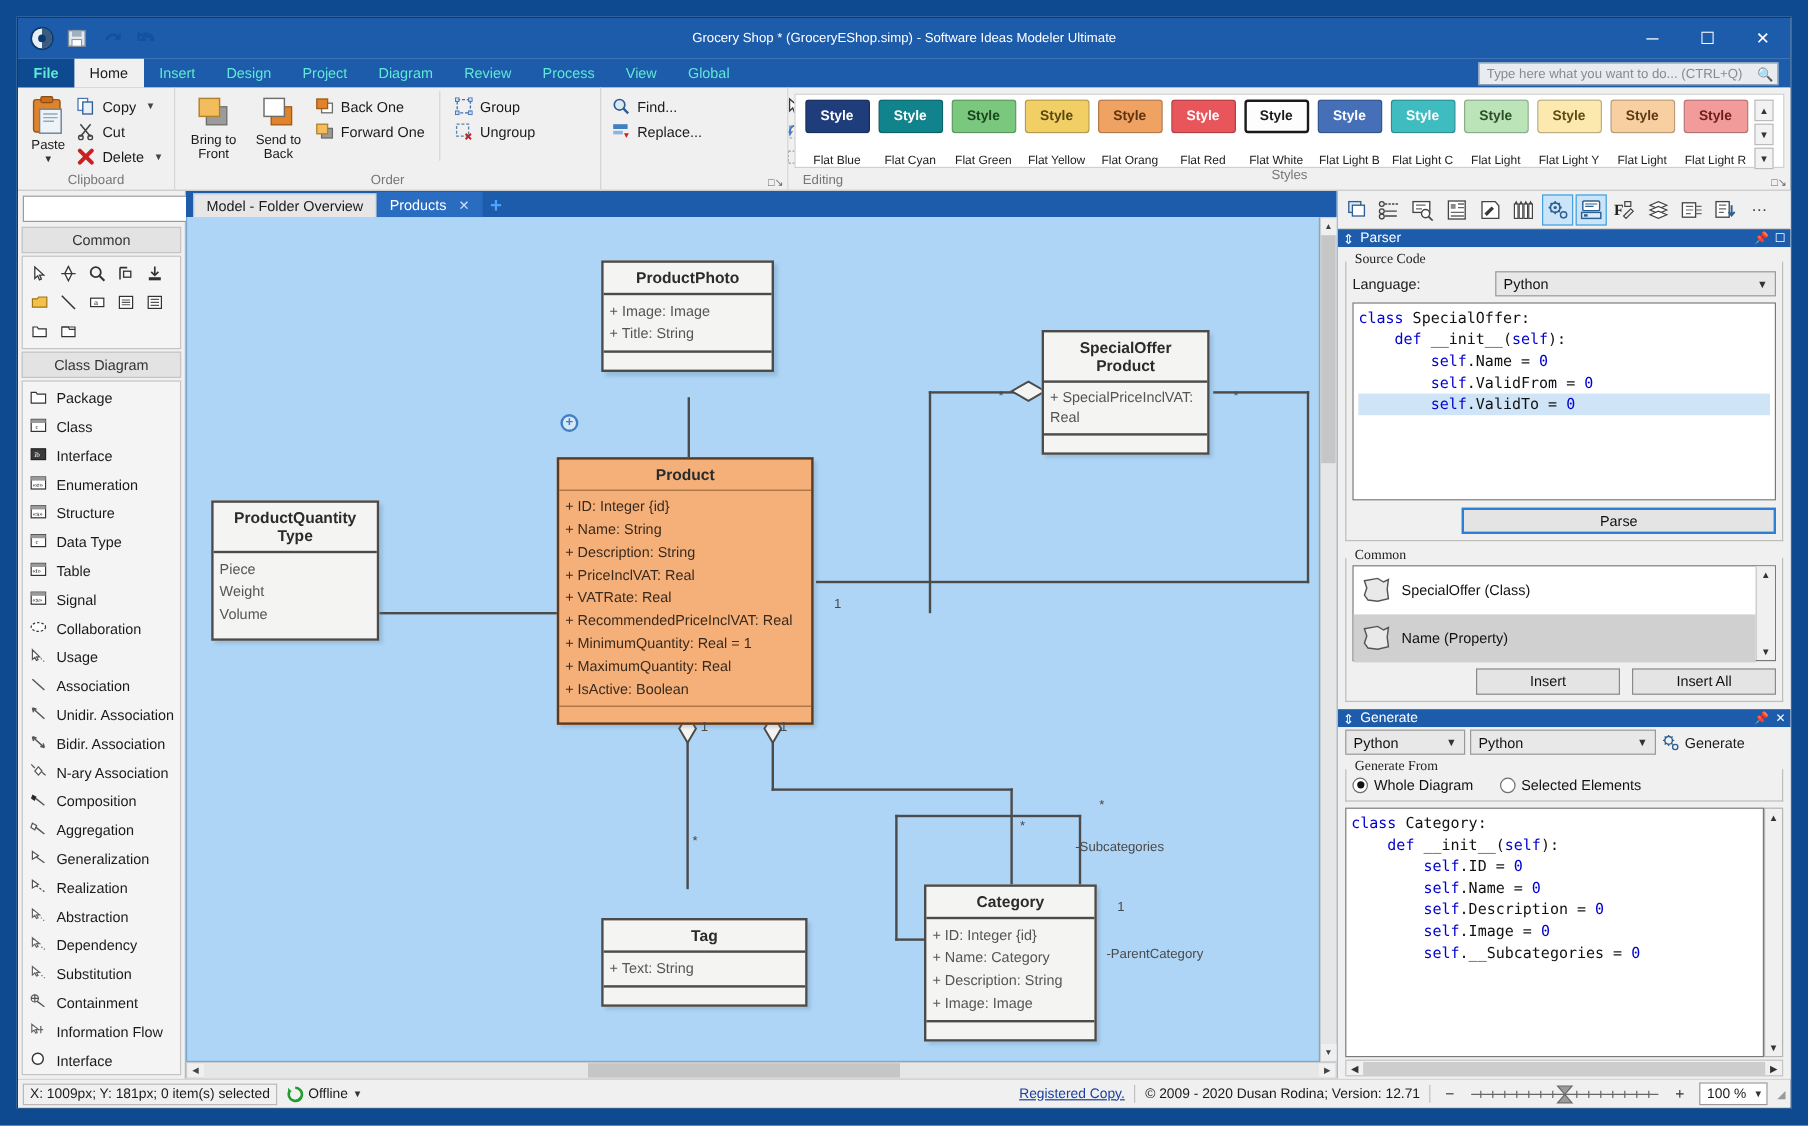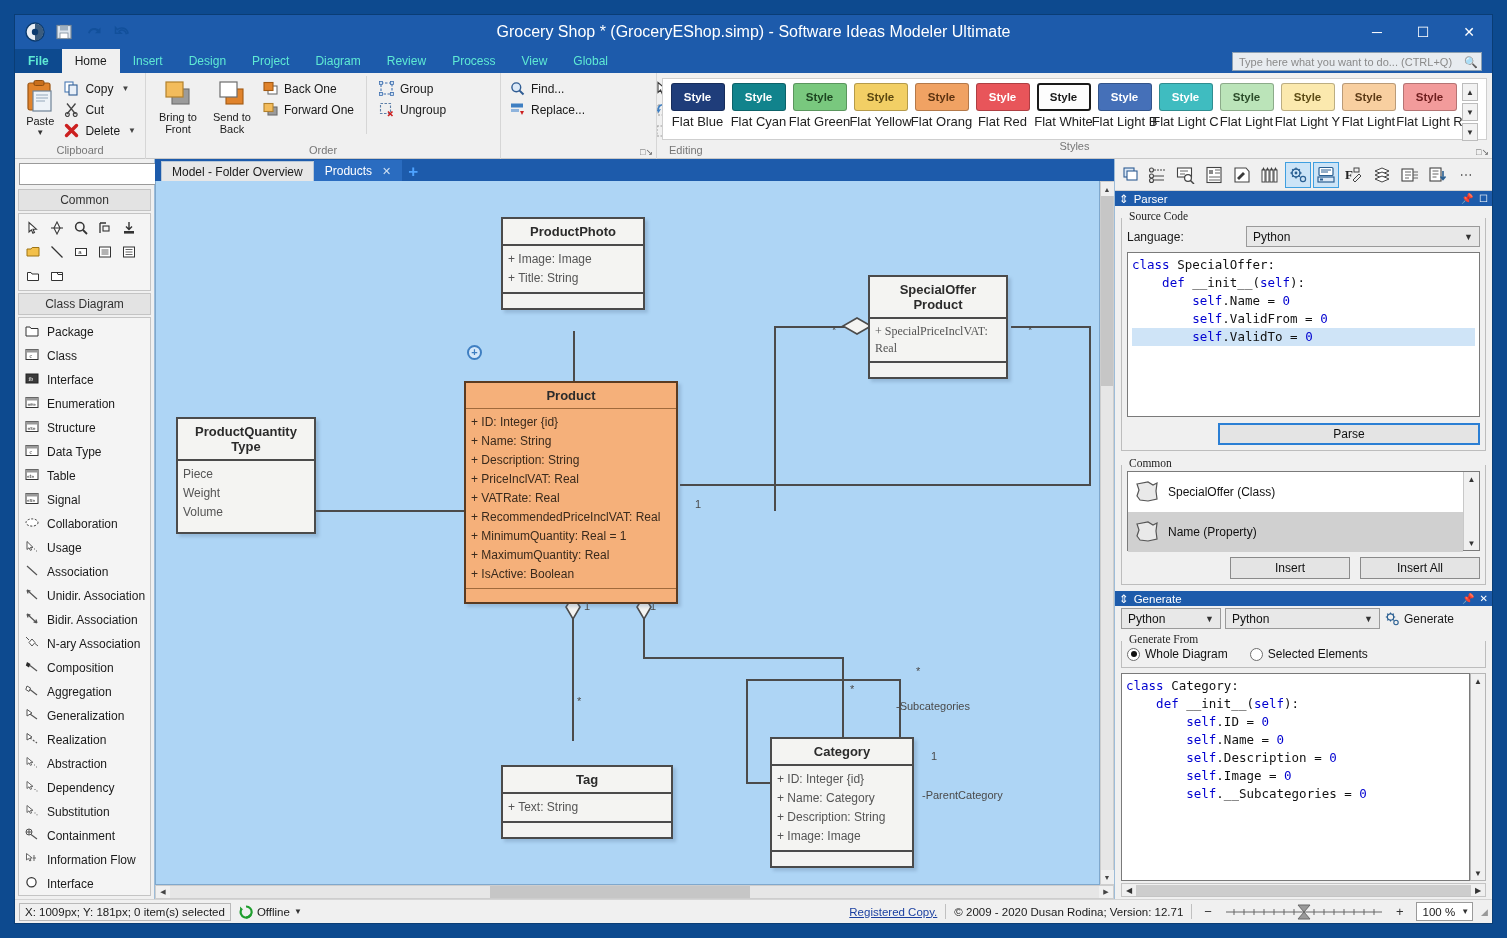--- a/index.html
+++ b/index.html
@@ -19,21 +19,21 @@
   }
   
   .titlebar {
     height:34px; background:#1d5bab; position:relative; flex:none;
     display:flex; align-items:center;
   }
   .qat { display:flex; align-items:center; gap:9px; padding-left:10px; }
   .qat-ico { width:20px; height:20px; display:inline-flex; align-items:center; justify-content:center; }
   .title-text {
     position:absolute; left:0; right:0; text-align:center;
-    color:#ffffff; font-size:16px; pointer-events:none;
+    color:#ffffff; font-size:11px; pointer-events:none;
   }
   .winbtns { position:absolute; right:0; top:0; height:34px; display:flex; }
   .winbtn { width:46px; height:34px; display:flex; align-items:center; justify-content:center;
             color:#fff; font-size:14px; }
   
   .ribbon-tabs {
     height:24px; background:#1d5bab; display:flex; align-items:flex-end; flex:none;
     position:relative;
   }
   .rtab {
@@ -72,21 +72,21 @@
   
   .gallery {
     display:flex; align-items:flex-start; padding:4px 2px 0 4px; background:#fff;
     border:1px solid #cfcfcf; height:62px; margin-top:2px;
   }
   .styleitem { width:61px; display:flex; flex-direction:column; align-items:center; }
   .stylebox {
     width:54px; height:28px; border-radius:3px; display:flex; align-items:center; justify-content:center;
     font-size:11.5px; font-weight:bold; border:1px solid rgba(0,0,0,.25);
   }
-  .stylename { font-size:13px; color:#222; margin-top:3px; white-space:nowrap; }
+  .stylename { font-size:10px; color:#222; margin-top:18px; white-space:nowrap; }
   .gal-scroll { width:16px; display:flex; flex-direction:column; justify-content:space-between;
                 height:58px; margin-left:2px; }
   .gal-scroll div { width:16px; height:18px; border:1px solid #bcbcbc; background:#f2f2f2;
                     display:flex; align-items:center; justify-content:center; font-size:8px; color:#333; }
   .dlg-launch { position:absolute; right:3px; bottom:2px; font-size:9px; color:#666; }
   
   .workarea { flex:1; display:flex; min-height:0; background:#f0f0f0; }
   
   .toolbox { width:140px; flex:none; display:flex; flex-direction:column; background:#f0f0f0;
              border-right:1px solid #9dbcd8; }
@@ -864,21 +864,21 @@
               <div>+ Title: String</div>
             </div>
             <div class="node-ops"></div>
           </div>
 
           <div class="node" style="left:712px; top:94px; width:140px;">
             <div class="node-title">
               <div>SpecialOffer</div>
               <div>Product</div>
             </div>
-            <div class="node-attrs" style="line-height:17px;font-family:Liberation Serif, serif;">
+            <div class="node-attrs" style="line-height:17px;">
               <div>+ SpecialPriceInclVAT:</div>
               <div>Real</div>
             </div>
             <div class="node-ops"></div>
           </div>
 
           <div class="node sel" style="left:308px; top:200px; width:214px;">
             <div class="node-title">Product</div>
             <div class="node-attrs">
               <div>+ ID: Integer {id}</div>

